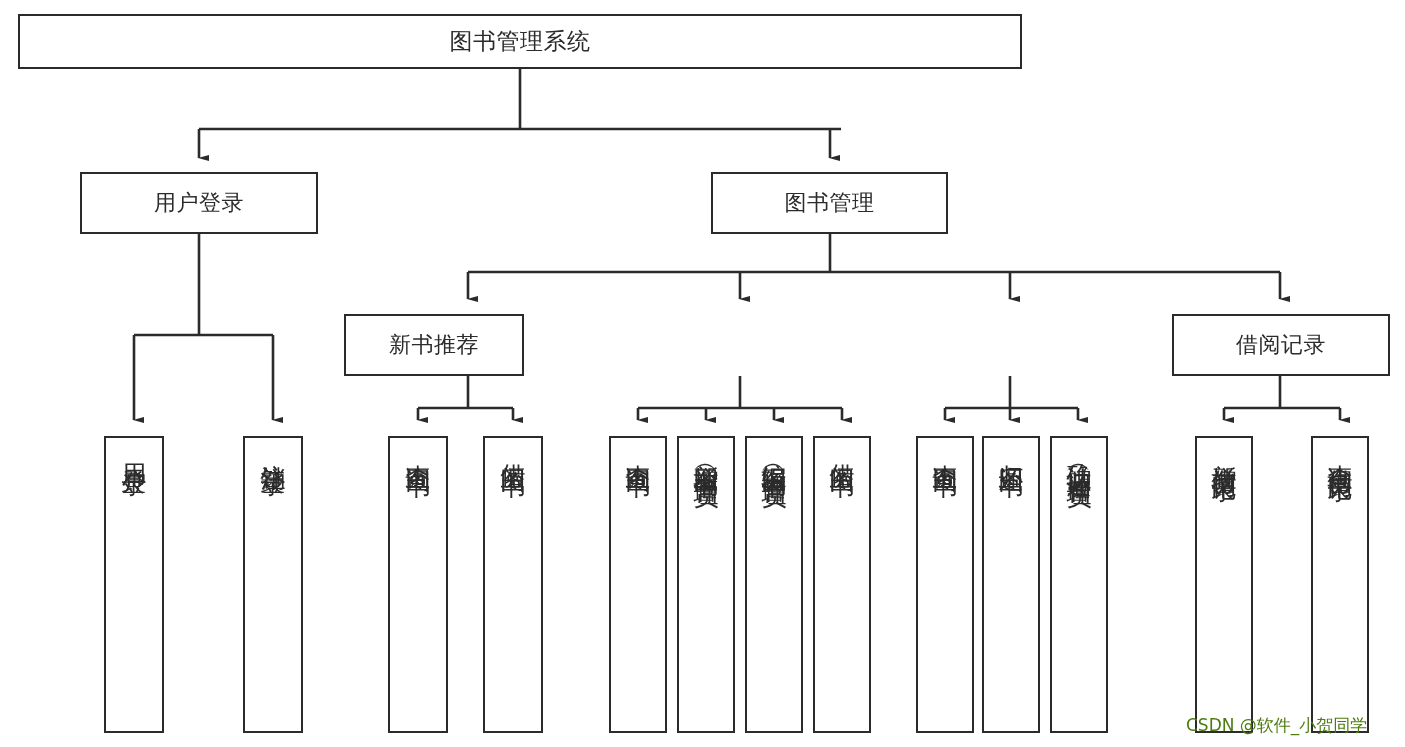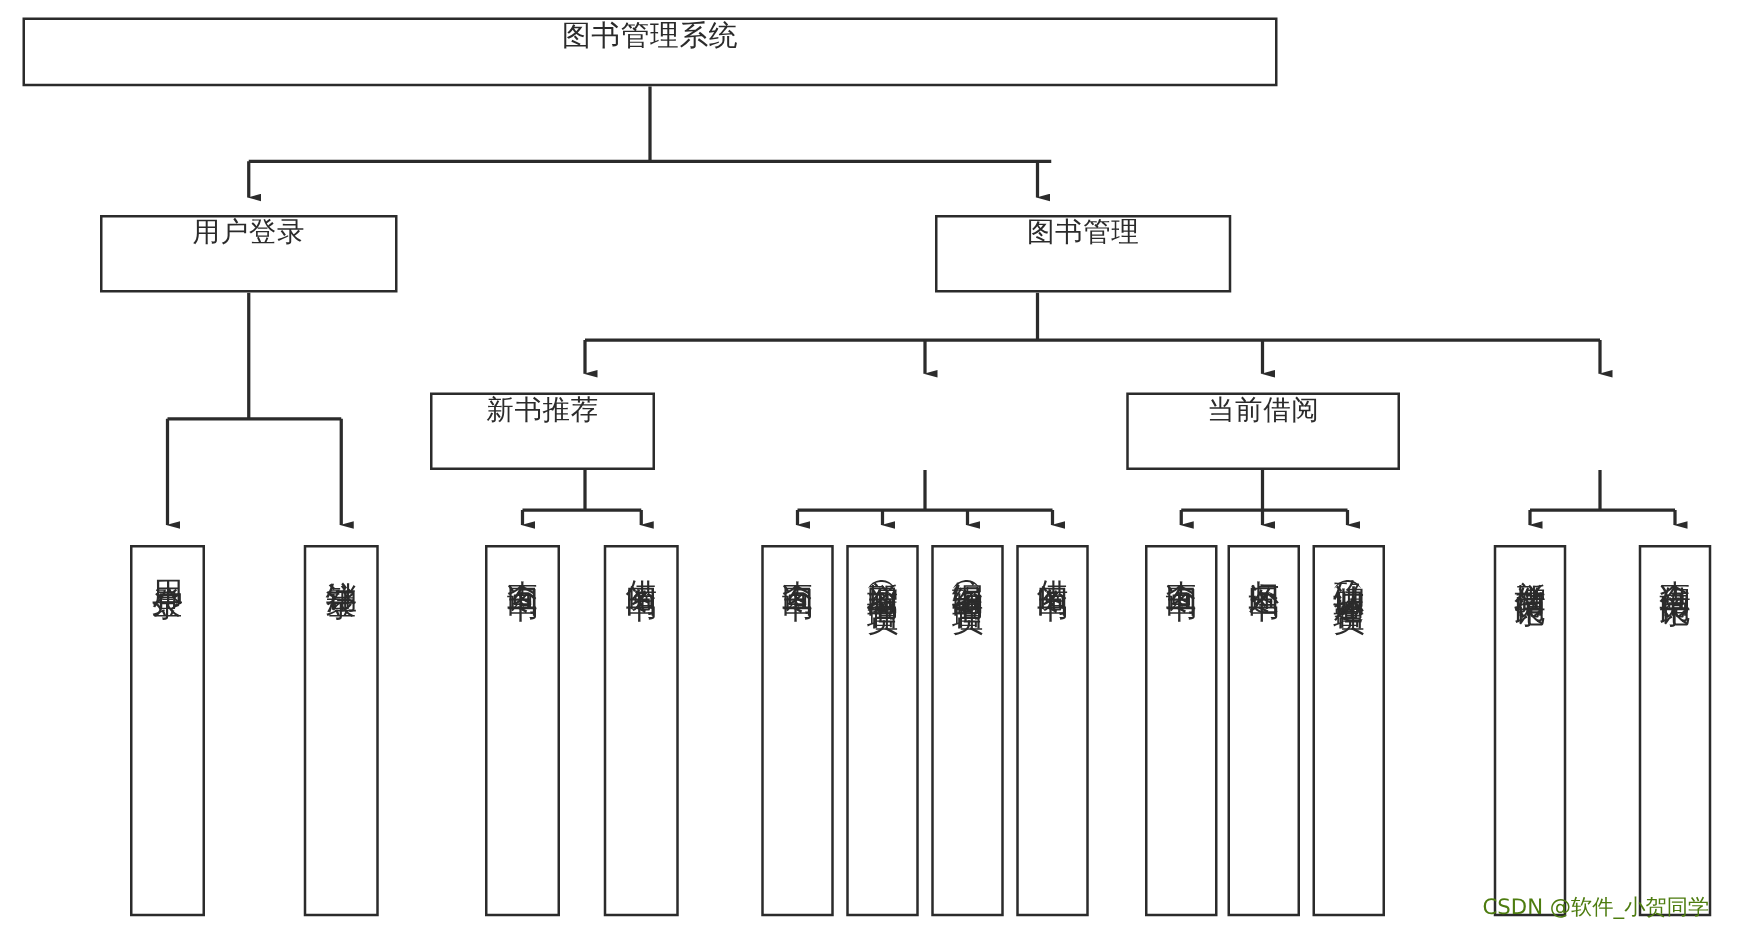--- a/index.html
+++ b/index.html
@@ -24,20 +24,21 @@
     width: 1405px;
     height: 747px;
     pointer-events: none;
   }
   .node {
     position: absolute;
     box-sizing: border-box;
     background: #ffffff;
     border: 2px solid #2b2b2b;
     display: flex;
+    align-items: center;
     justify-content: center;
     color: #2b2b2b;
     z-index: 2;
   }
   .node .label {
     display: block;
     text-align: center;
     line-height: 1.18;
     letter-spacing: 0.5px;
   }
@@ -128,33 +129,33 @@
   </svg>
 
   <div class="node horiz root" style="left:18px; top:14px; width:1004px; height:55px;">
     <span class="label">图书管理系统</span>
   </div>
 
   <div class="node horiz" style="left:80px; top:172px; width:238px; height:62px;">
     <span class="label">用户登录</span>
   </div>
 
-  <div class="node horiz" style="left:748px; top:172px; width:237px; height:62px;">
+  <div class="node horiz" style="left:711px; top:172px; width:237px; height:62px;">
     <span class="label">图书管理</span>
   </div>
 
   <div class="node horiz" style="left:344px; top:314px; width:180px; height:62px;">
     <span class="label">新书推荐</span>
   </div>
 
 
-  <div class="node horiz" style="left:901px; top:314px; width:219px; height:62px;">
-    <span class="label">当前借阅</span>
-  </div>
-
+
+  <div class="node horiz" style="left:1172px; top:314px; width:218px; height:62px;">
+    <span class="label">借阅记录</span>
+  </div>
 
   <div class="node vert" style="left:104px; top:436px; width:60px; height:297px;">
     <span class="label">用户登录</span>
   </div>
 
   <div class="node vert" style="left:243px; top:436px; width:60px; height:297px;">
     <span class="label">注销登录</span>
   </div>
 
   <div class="node vert" style="left:388px; top:436px; width:60px; height:297px;">

